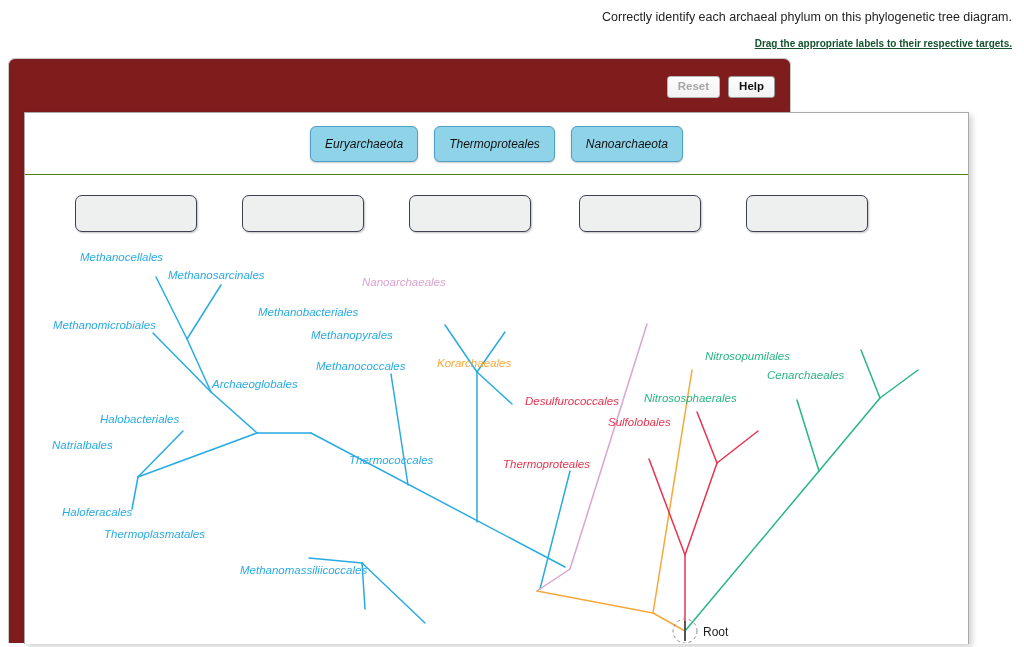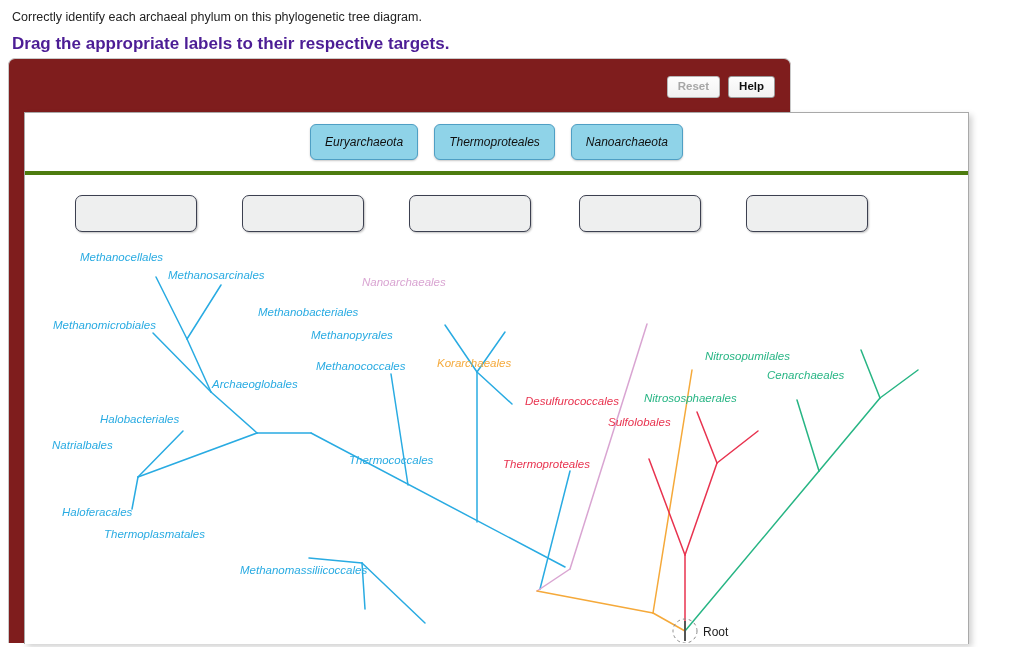--- a/index.html
+++ b/index.html
@@ -12,32 +12,34 @@
     height: 647px;
     font-family: "Liberation Sans", sans-serif;
     color: #1a1a1a;
     overflow: hidden;
     position: relative;
   }
 
   
   #instructions {
     padding: 9px 12px 0 12px;
+    text-align: right;
   }
   .instr-line1 {
     font-size: 12.5px;
     line-height: 16px;
     color: #232323;
   }
   .instr-line2 {
-    font-size: 17px;
+    font-size: 10px;
     line-height: 16px;
     font-weight: bold;
-    color: #4c1d95;
+    color: #14532d;
     margin-top: 11px;
+    text-decoration: underline;
   }
 
   
   #activity-panel {
     position: absolute;
     left: 8px;
     top: 58px;
     width: 783px;
     height: 585px;
     border: 1px solid #c9c9c9;
@@ -86,21 +88,21 @@
     background: #ffffff;
     border: 1px solid #a9a9a9;
     border-bottom: none;
     box-sizing: border-box;
     box-shadow: 3px 3px 6px rgba(0,0,0,0.18);
   }
 
   
   #label-bank {
     height: 62px;
-    border-bottom: 4px solid #4d7c0f;
+    border-bottom: 1px solid #4d7c0f;
     display: flex;
     align-items: center;
     justify-content: center;
     gap: 16px;
     box-sizing: border-box;
   }
   .drag-label {
     background: #8fd3e8;
     border: 1px solid #4f9fc4;
     border-radius: 6px;

